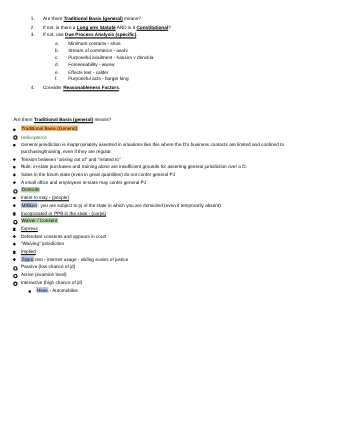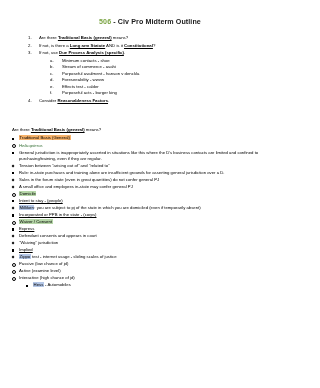--- a/index.html
+++ b/index.html
@@ -95,23 +95,20 @@
   .hl-green{background:#b6d7a8;color:#000;padding:0 .6px;}
   .hl-blue{background:#b4c7e7;color:#000;padding:0 .6px;}
   .case-green{color:#2f6b2f;font-style:italic;}
   .u-link{text-decoration:underline;}
 </style>
 </head>
 <body>
 
 <div class="page">
 
-  <div class="doc-title">
-    <span class="num">506</span><span class="rest"> - </span><span class="rest">Civ Pro Midterm Outline</span>
-  </div>
 
   <ol class="numlist">
 
     <li>
       <span class="mk">1.</span>
       <span>Are there </span><u class="t">Traditional Basis (general)</u><span> means?</span>
     </li>
 
     <li>
       <span class="mk">2.</span>

